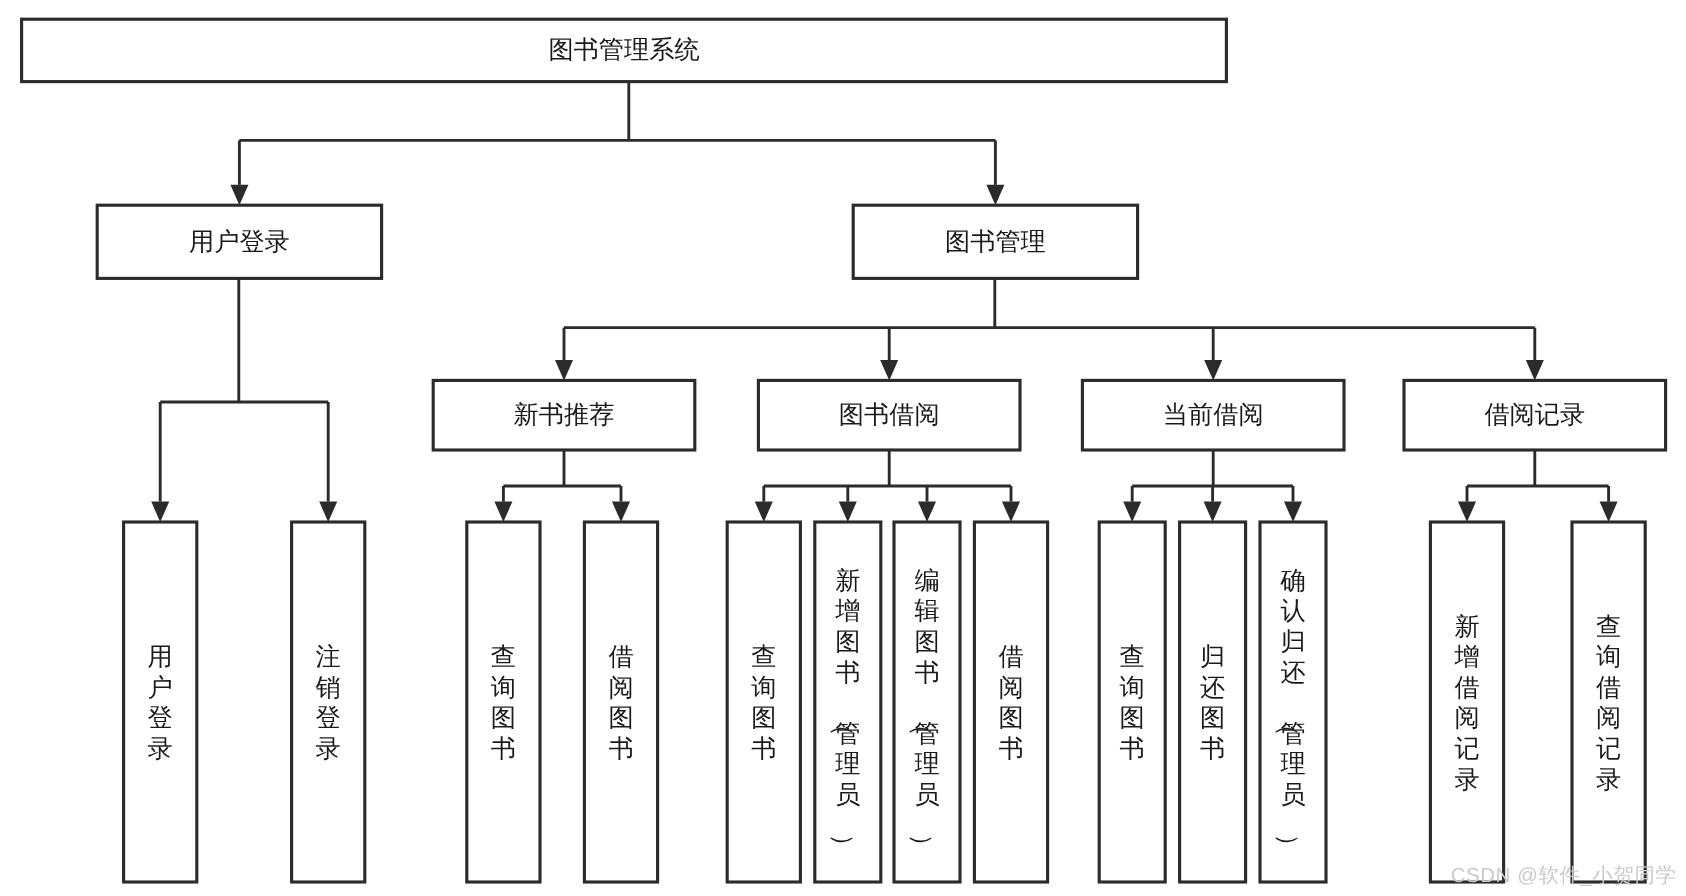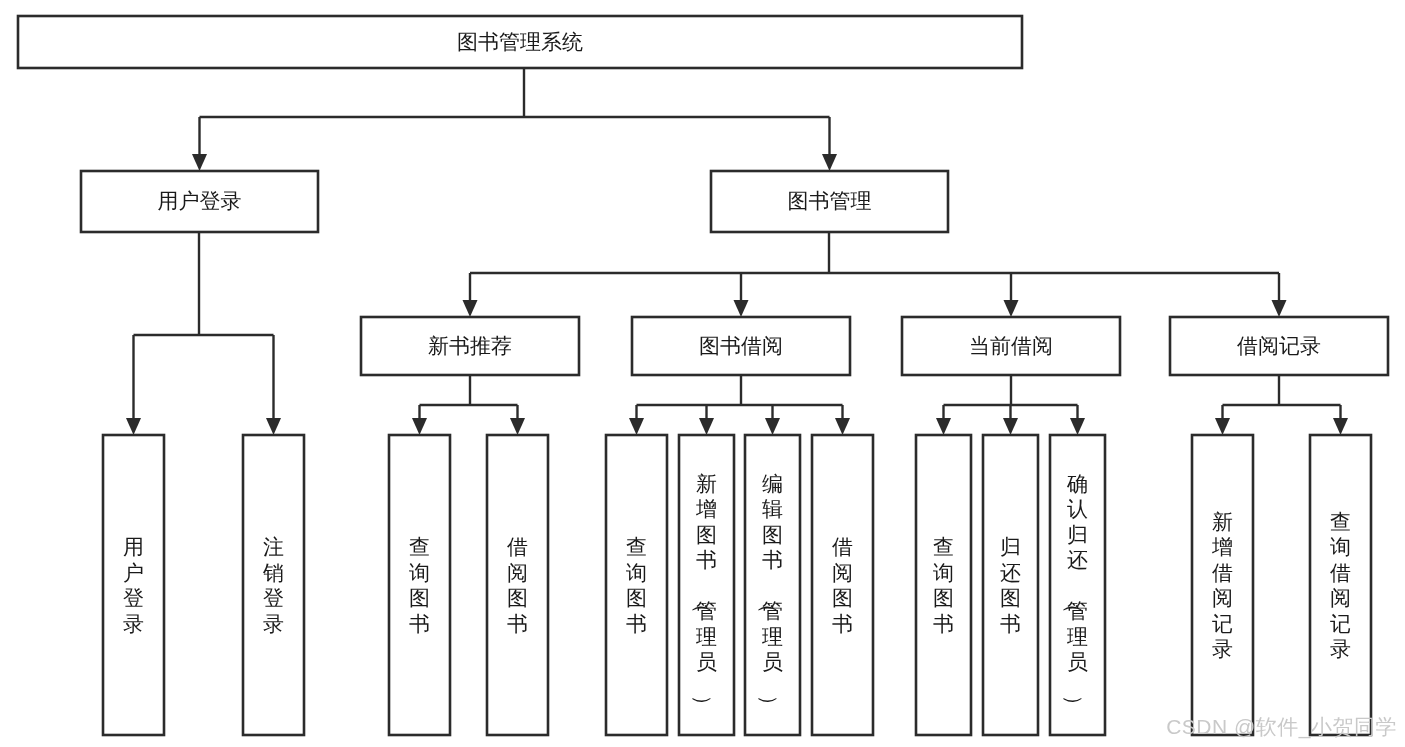--- a/index.html
+++ b/index.html
@@ -46,21 +46,21 @@
   }
   .arrow-head{
     fill:#2b2b2b;
     stroke:none;
   }
   .watermark{
     position:absolute;
     right:8px;
     bottom:6px;
     font-family:"Liberation Sans","DejaVu Sans",sans-serif;
-    font-size:21px;
+    font-size:17px;
     color:#c9c9c9;
     letter-spacing:.5px;
     user-select:none;
     white-space:pre;
   }
 </style>
 </head>
 <body>
 
 <div id="diagram-root">

